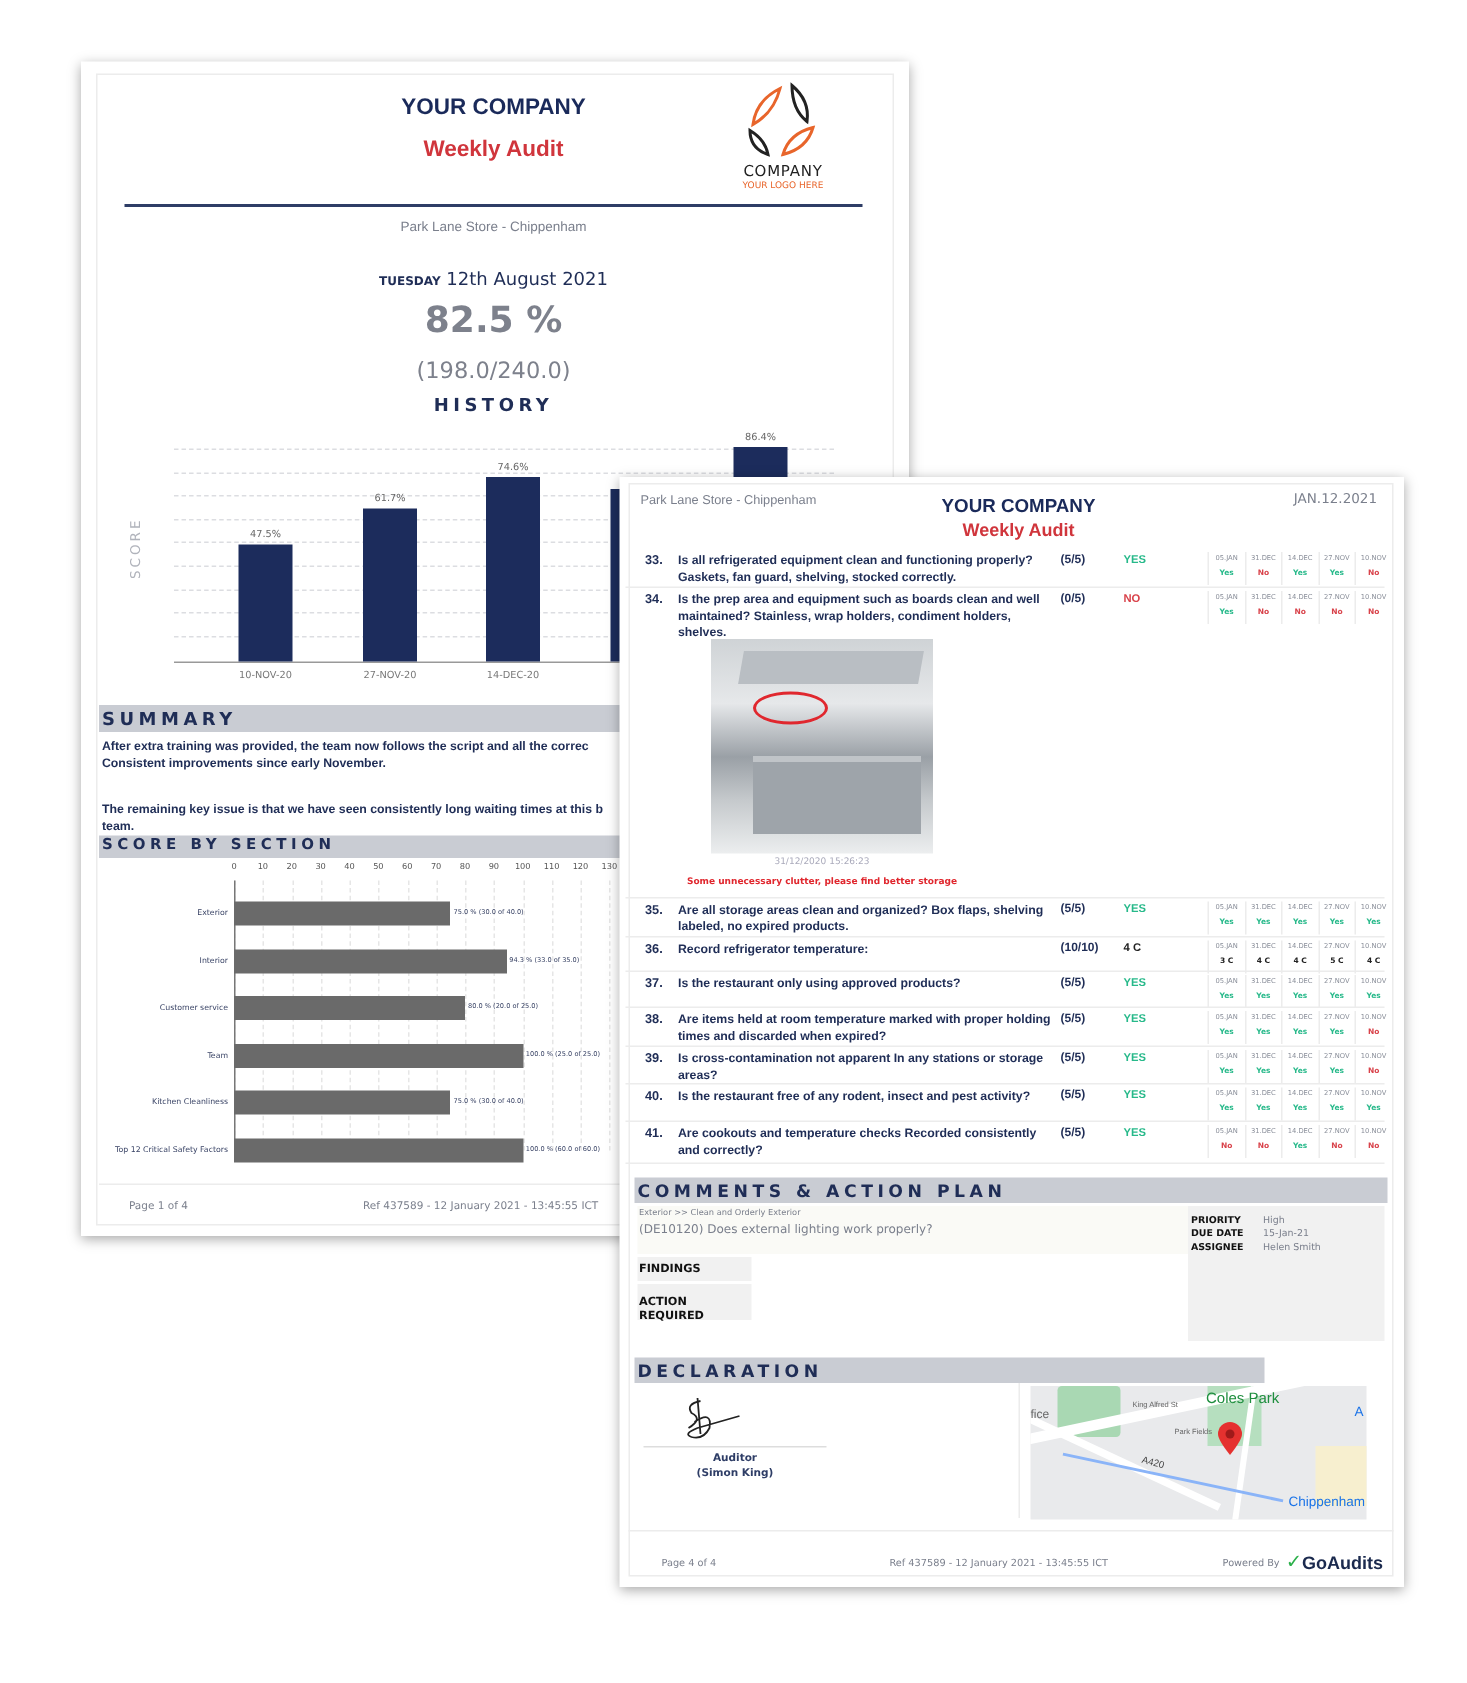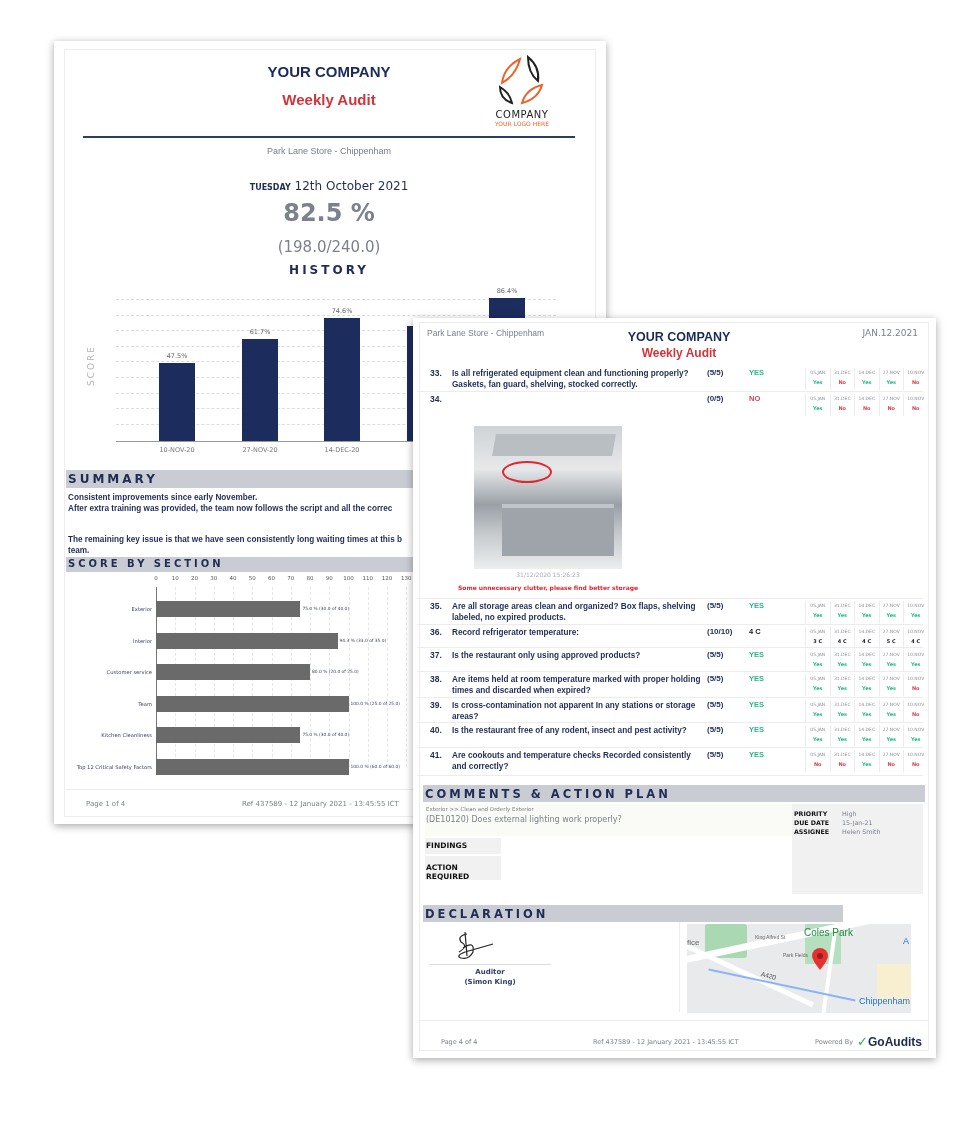--- a/index.html
+++ b/index.html
@@ -47,21 +47,21 @@
     <div class="c" style="font-size:10px;color:#222;letter-spacing:.5px;margin-top:0">COMPANY</div>
     <div class="c" style="font-size:6px;color:#e8652b">YOUR LOGO HERE</div>
   </div>
 
   <div style="position:absolute;left:29px;top:95px;width:492px;height:2px;background:#2e3d66"></div>
 
   <div class="c muted" style="position:absolute;left:150px;top:105px;width:250px;font-size:9px;font-family:'Liberation Sans',sans-serif">Park Lane Store - Chippenham</div>
 
   <div class="c" style="position:absolute;left:150px;top:138px;width:250px;font-size:12px;color:#1f2d56">
     <span style="font-size:8px;font-weight:bold">TUESDAY</span>
-    <span>12th October 2021</span>
+    <span>12th August 2021</span>
   </div>
   <div class="c" style="position:absolute;left:150px;top:158px;width:250px;font-size:24px;font-weight:bold;color:#7d818c">82.5 %</div>
   <div class="c" style="position:absolute;left:150px;top:197px;width:250px;font-size:15px;color:#7d818c">(198.0/240.0)</div>
   <div class="c" style="position:absolute;left:150px;top:222px;width:250px;font-size:12px;font-weight:bold;letter-spacing:3px;color:#1f2d56">HISTORY</div>
 
   <div style="position:absolute;left:30px;top:250px;width:480px;height:165px">
     <div style="position:absolute;left:0;top:45px;font-size:9px;color:#b0b3bb;letter-spacing:2px;transform:rotate(-90deg);transform-origin:left top;top:95px;left:2px">SCORE</div>
     <div id="hgrid">
         <div style="position: absolute; left: 32px; top: 8px; width: 440px; border-top: 1px dashed rgb(220, 221, 225);"></div>
         <div style="position: absolute; left: 32px; top: 23.6px; width: 440px; border-top: 1px dashed rgb(220, 221, 225);"></div>
@@ -86,22 +86,22 @@
         <div style="position: absolute; left: 228px; top: 155px; width: 60px; text-align: center; font-size: 6.5px; color: rgb(119, 119, 119);">14-DEC-20</div>
         <div class="navy" style="position: absolute; left: 323px; top: 34.5px; width: 36px; height: 115.5px;"></div>
         <div style="position: absolute; left: 311px; top: 155px; width: 60px; text-align: center; font-size: 6.5px; color: rgb(119, 119, 119);">31</div>
         <div class="navy" style="position: absolute; left: 405px; top: 7.44px; width: 36px; height: 142.56px;"></div>
         <div style="position: absolute; left: 395px; top: -3.56px; width: 56px; text-align: center; font-size: 6.5px; color: rgb(102, 102, 102);">86.4%</div>
       </div>
   </div>
 
   <div class="sechead" style="left:12px;top:429px;width:528px;height:18px;font-size:12px;padding:2px 2px">SUMMARY</div>
   <div style="position:absolute;left:14px;top:451px;width:526px;font-size:8.2px;line-height:11px;color:#1f2d56;font-family:'Liberation Sans',sans-serif;font-weight:bold">
+    <div>After extra training was provided, the team now follows the script and all the correc</div>
     <div>Consistent improvements since early November.</div>
-    <div>After extra training was provided, the team now follows the script and all the correc</div>
     <div style="margin-top:20px">The remaining key issue is that we have seen consistently long waiting times at this b</div>
     <div>team.</div>
   </div>
 
   <div class="sechead" style="left:12px;top:516px;width:528px;height:15px;font-size:10px;padding:1px 2px">SCORE BY SECTION</div>
   <div style="position:absolute;left:0;top:532px;width:552px;height:200px">
     <div id="sticks">
         <div style="position: absolute; left: 92px; top: 2px; width: 20px; text-align: center; font-size: 5.5px; color: rgb(85, 85, 85);">0</div>
         <div style="position: absolute; left: 102px; top: 14px; height: 180px; border-left: 1px dashed rgb(230, 230, 230);"></div>
         <div style="position: absolute; left: 111.25px; top: 2px; width: 20px; text-align: center; font-size: 5.5px; color: rgb(85, 85, 85);">10</div>
@@ -191,20 +191,21 @@
             <div class="hv yes">Yes</div>
           </div>
           <div class="hc">
             <div class="hd">10.NOV</div>
             <div class="hv no">No</div>
           </div>
         </div>
       </div>
       <div class="q" style="top: 74px; height: 207px;">
         <div class="qn">34.</div>
+      <div class="qt">Is the prep area and equipment such as boards clean and well maintained? Stainless, wrap holders, condiment holders, shelves.</div>
       <div class="qs">(0/5)</div>
       <div class="qa no">NO</div>
       <div class="hist">
           <div class="hc">
             <div class="hd">05.JAN</div>
             <div class="hv yes">Yes</div>
           </div>
           <div class="hc">
             <div class="hd">31.DEC</div>
             <div class="hv no">No</div>

